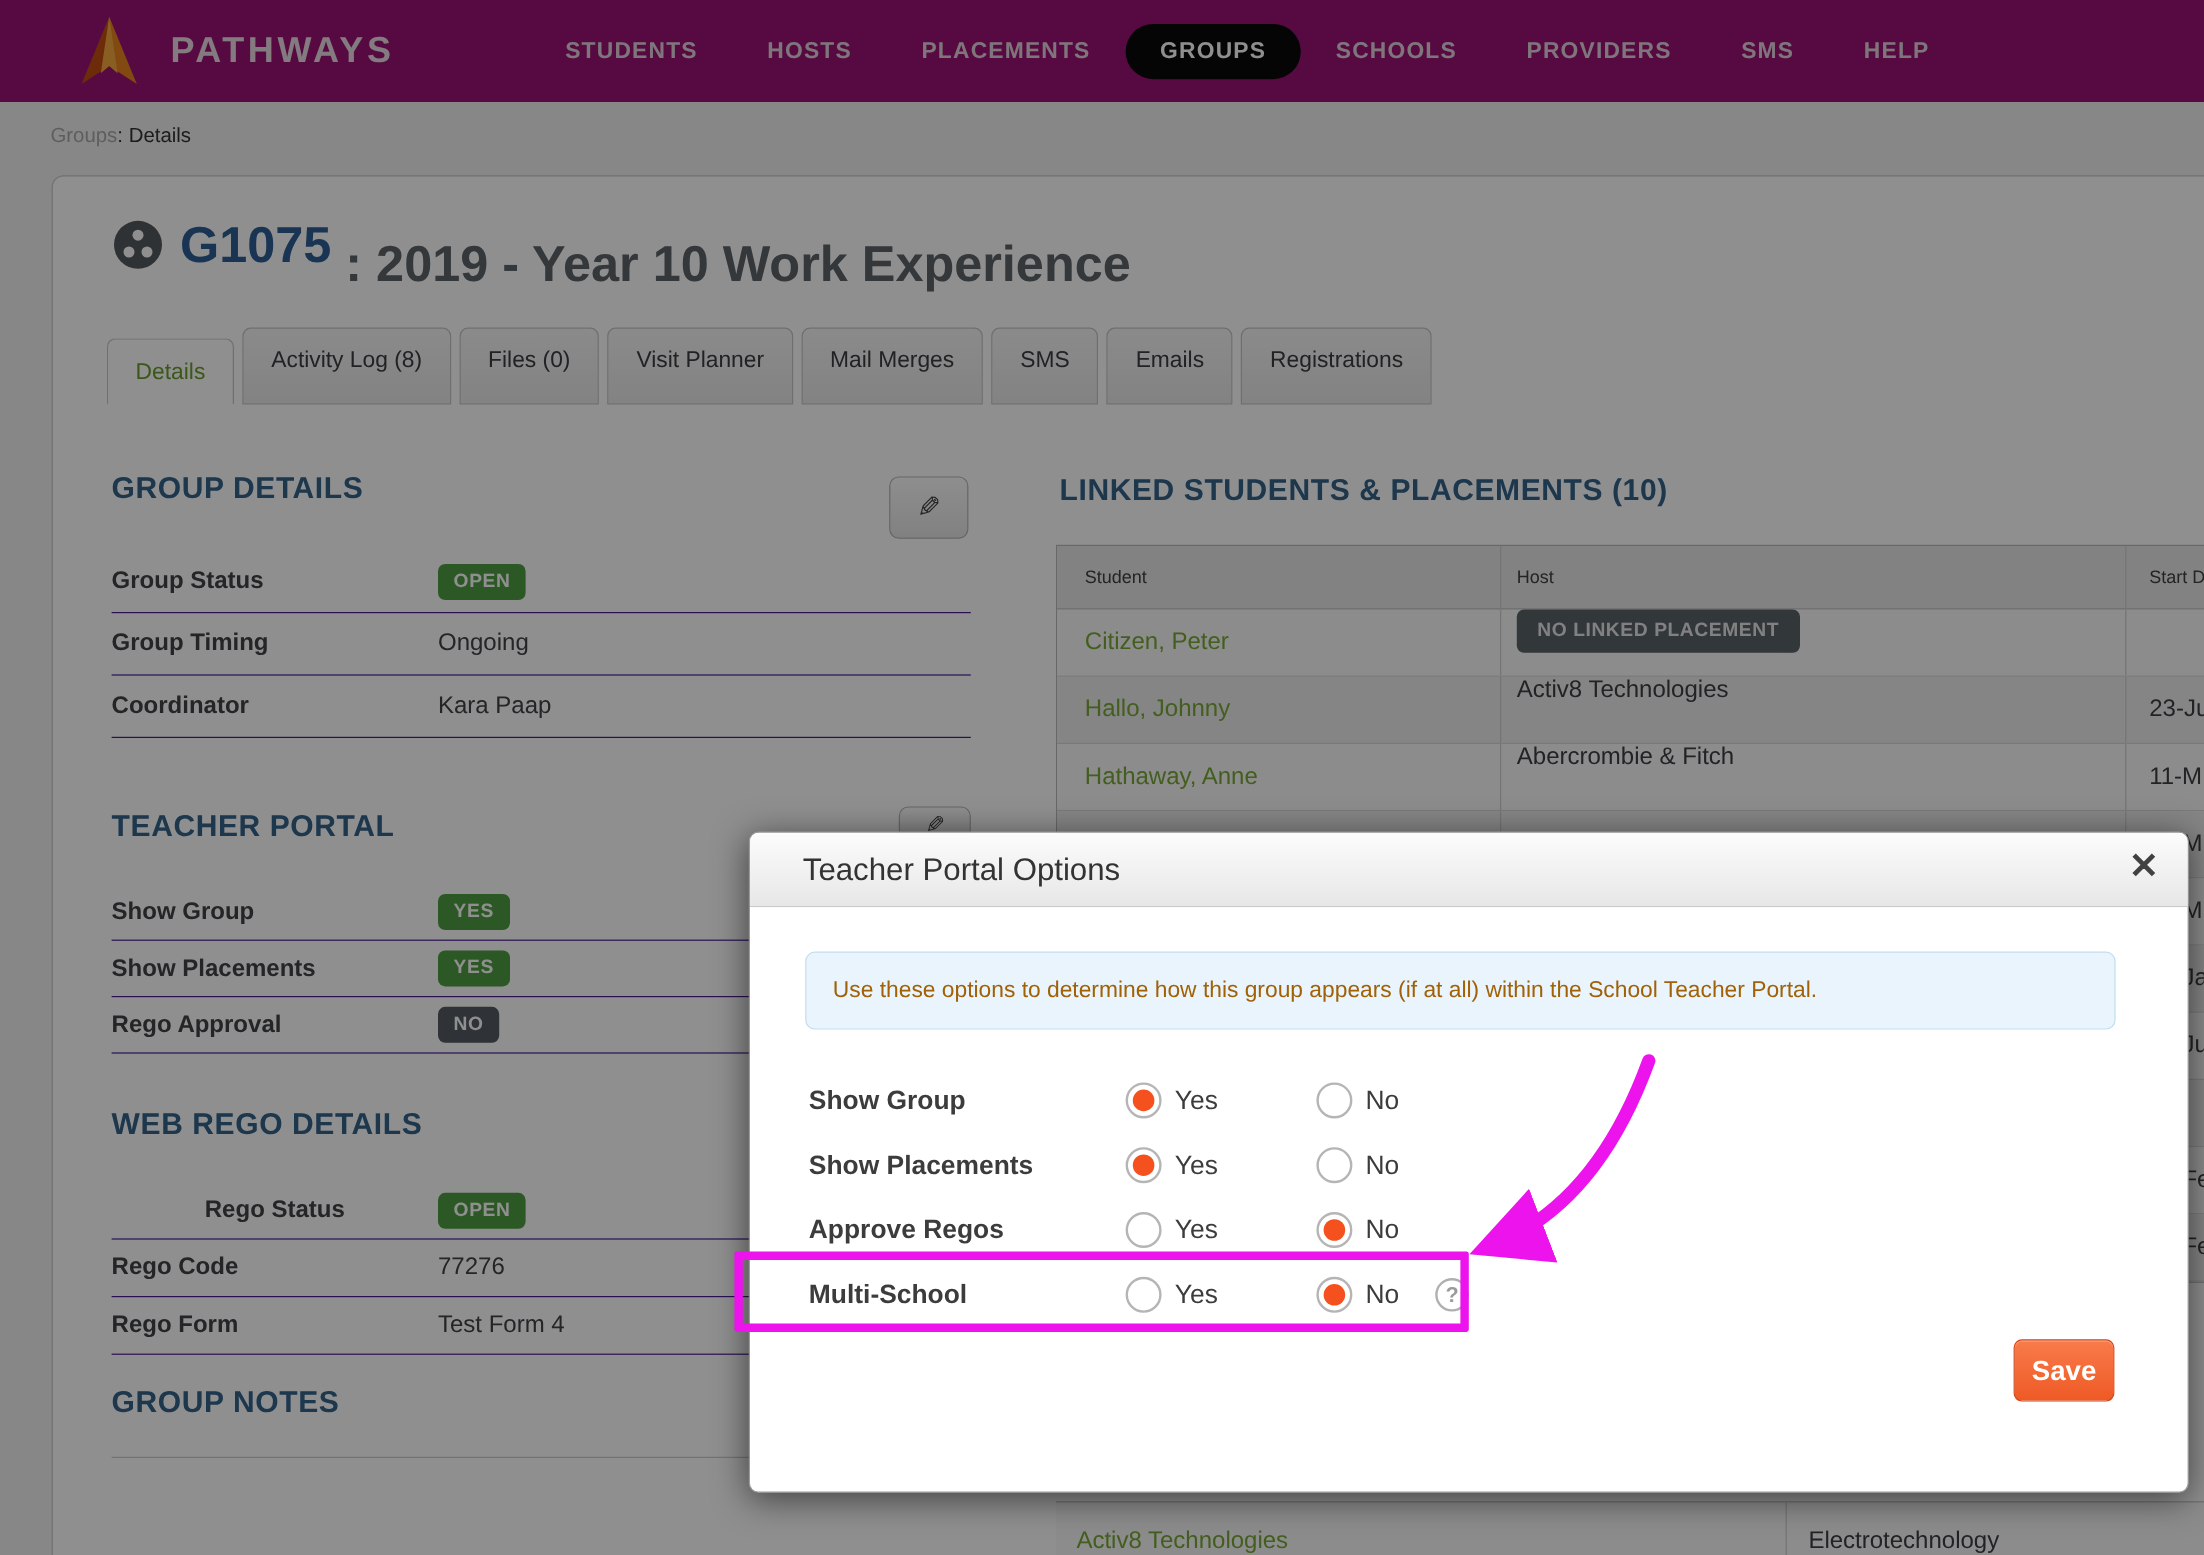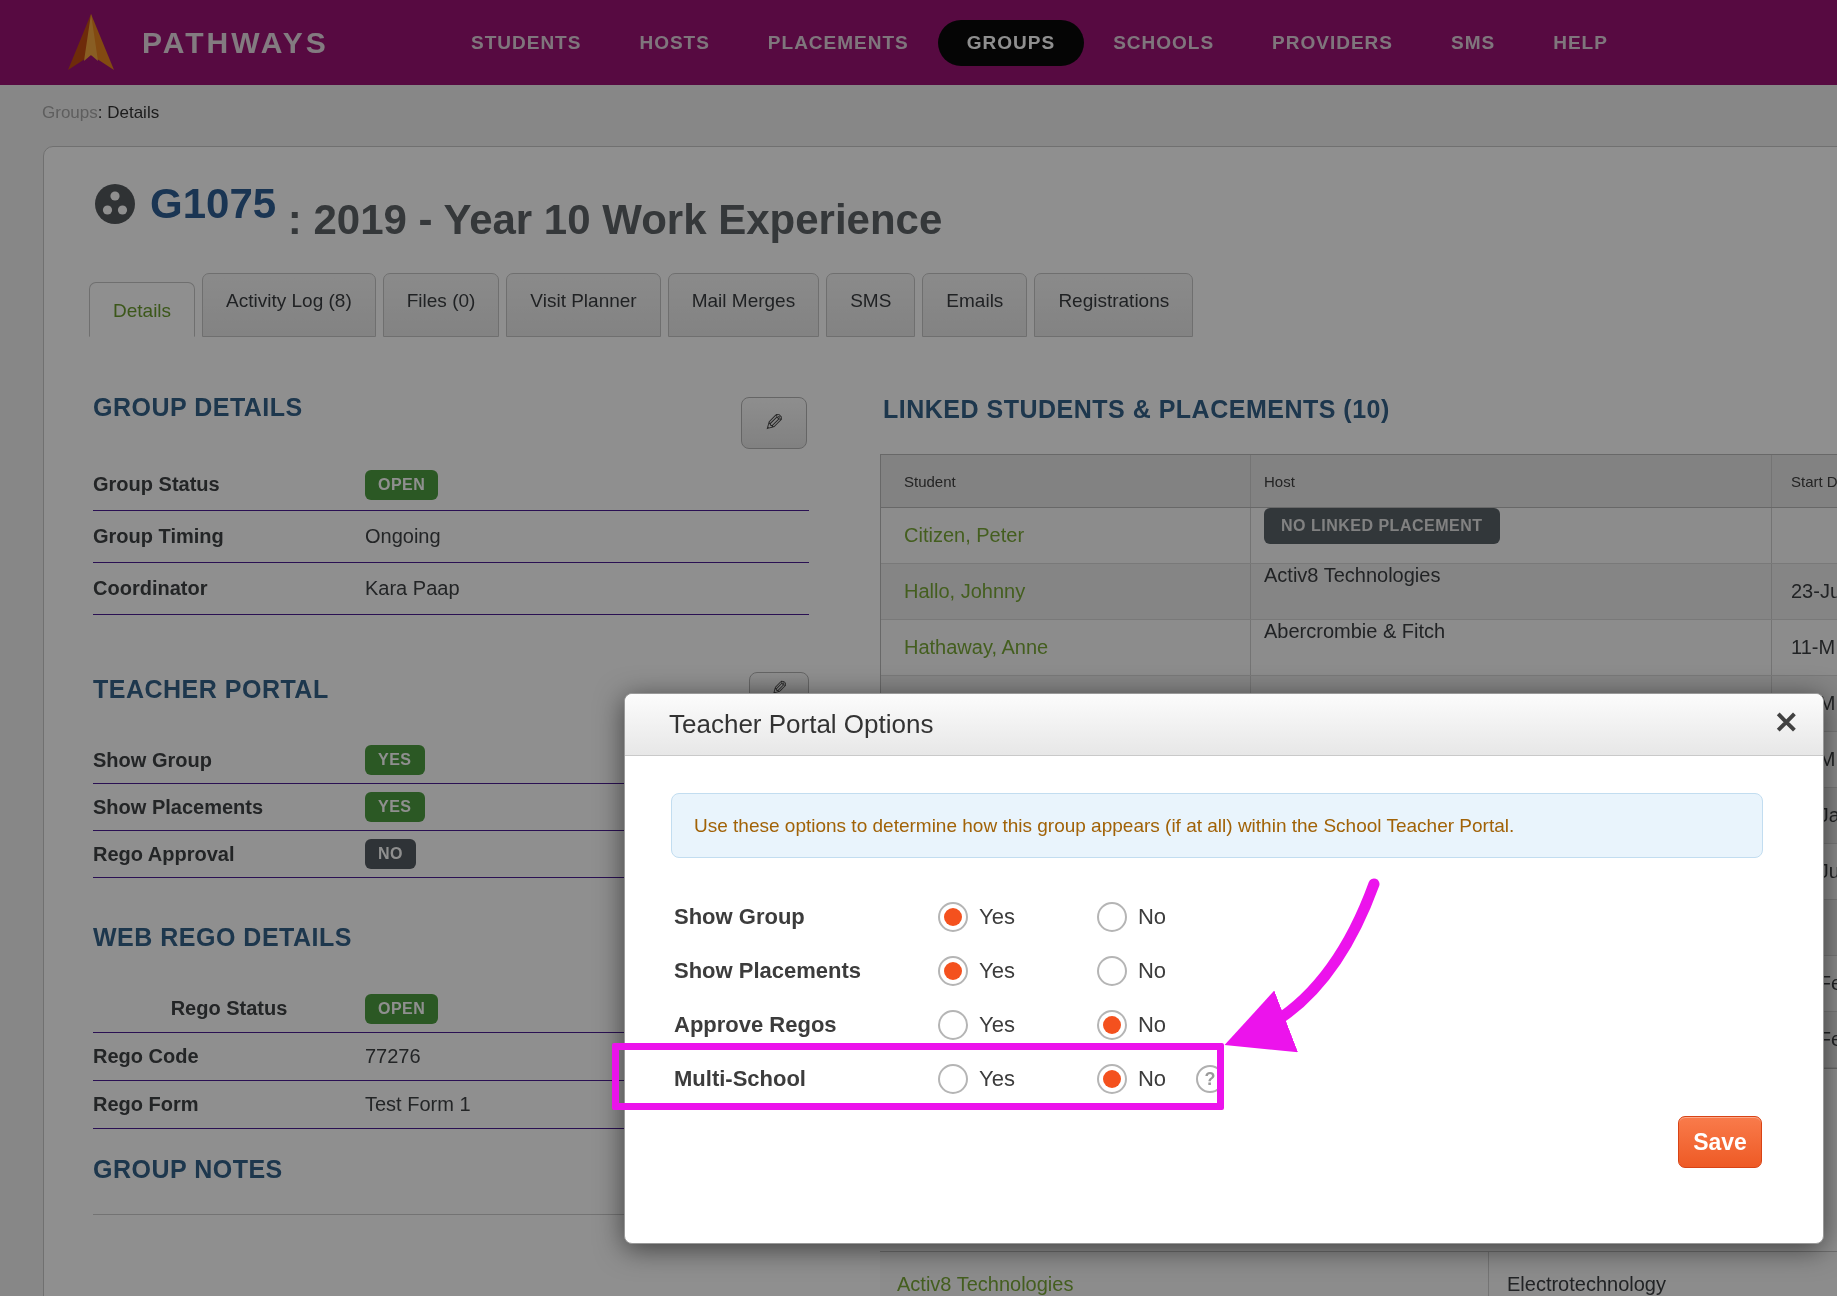--- a/index.html
+++ b/index.html
@@ -200,21 +200,21 @@
       <div class="drow" style="height:48px;text-align:center;">
         <span class="lbl">Rego Status</span>
         <span class="badge green">OPEN</span>
       </div>
       <div class="drow" style="height:48px;">
         <span class="lbl">Rego Code</span>
         <span class="val">77276</span>
       </div>
       <div class="drow" style="height:48px;">
         <span class="lbl">Rego Form</span>
-        <span class="val">Test Form 1</span>
+        <span class="val">Test Form 4</span>
       </div>
     </div>
 
     <div class="sec-heading" style="top:1008px;">GROUP NOTES</div>
     <div style="position:absolute;left:49px;top:1067px;width:716px;border-bottom:1px solid #cdcdcd;"></div>
 
     <div class="sec-heading" style="left:839px;top:248px;">LINKED STUDENTS &amp; PLACEMENTS (10)</div>
 
     <div class="ltable">
       <div class="thead">

